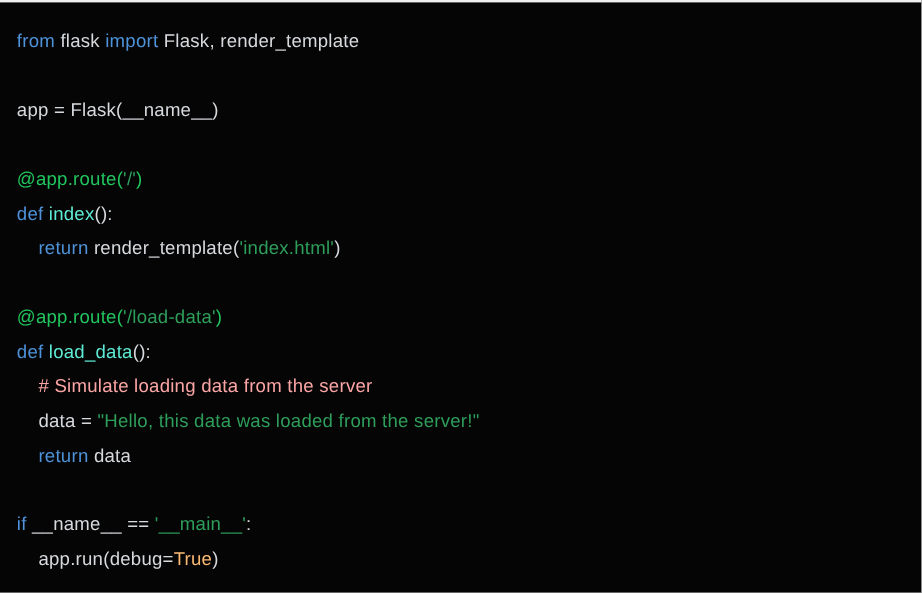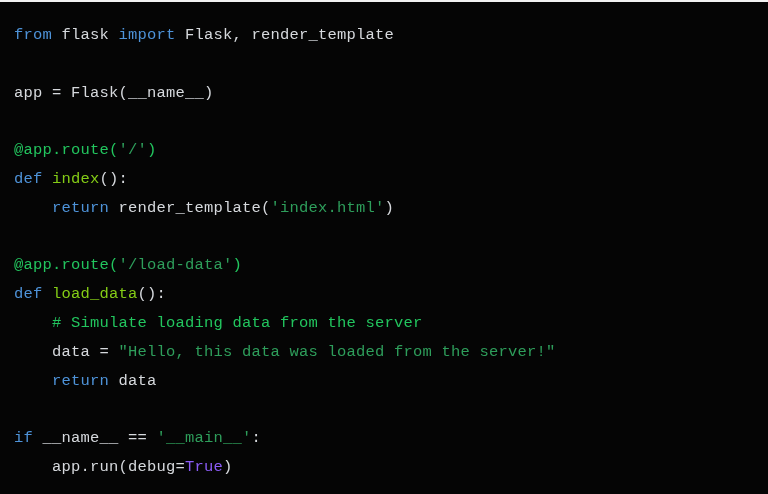--- a/index.html
+++ b/index.html
@@ -21,39 +21,39 @@
     border-top: 2px solid #f2f2f2;
     overflow: hidden;
   }
   #code-block {
     position: absolute;
     left: 0;
     top: 0;
     width: 735px;
     padding: 19px 0 0 14px;
     box-sizing: border-box;
-    font-family: Liberation Mono, monospace;
+    font-family: Liberation Sans, sans-serif;
     font-size: 15.5px;
     line-height: 28.8px;
     letter-spacing: 0.2px;
     white-space: pre;
     color: #d6d9dd;
   }
   .line {
     display: block;
     height: 28.8px;
     white-space: pre;
   }
   .tok { white-space: pre; }
   .kw      { color: #4e93d9; }
-  .fn      { color: #84cc16; margin-top: 12px; }
+  .fn      { color: #5eead4; margin-top: 12px; }
   .str     { color: #2e9e5b; }
-  .com     { color: #22c55e; }
+  .com     { color: #fca5a5; }
   .plain   { color: #d6d9dd; }
-  .bi      { color: #8b5cf6; }
+  .bi      { color: #fdba74; }
   .deco    { color: #22c55e; }
 </style>
 </head>
 <body>
 
 <div id="screenshot">
   <div id="code-block"><span class="line"><span class="tok kw">from</span><span class="tok plain"> flask </span><span class="tok kw">import</span><span class="tok plain"> Flask, render_template</span></span><span class="line">​</span><span class="line"><span class="tok plain">app = Flask(__name__)</span></span><span class="line">​</span><span class="line"><span class="tok deco">@app.route(</span><span class="tok str">'/'</span><span class="tok deco">)</span></span><span class="line"><span class="tok kw">def</span><span class="tok plain"> </span><span class="tok fn">index</span><span class="tok plain">():</span></span><span class="line"><span class="tok plain">    </span><span class="tok kw">return</span><span class="tok plain"> render_template(</span><span class="tok str">'index.html'</span><span class="tok plain">)</span></span><span class="line">​</span><span class="line"><span class="tok deco">@app.route(</span><span class="tok str">'/load-data'</span><span class="tok deco">)</span></span><span class="line"><span class="tok kw">def</span><span class="tok plain"> </span><span class="tok fn">load_data</span><span class="tok plain">():</span></span><span class="line"><span class="tok plain">    </span><span class="tok com"># Simulate loading data from the server</span></span><span class="line"><span class="tok plain">    data = </span><span class="tok str">"Hello, this data was loaded from the server!"</span></span><span class="line"><span class="tok plain">    </span><span class="tok kw">return</span><span class="tok plain"> data</span></span><span class="line">​</span><span class="line"><span class="tok kw">if</span><span class="tok plain"> __name__ == </span><span class="tok str">'__main__'</span><span class="tok plain">:</span></span><span class="line"><span class="tok plain">    app.run(debug=</span><span class="tok bi">True</span><span class="tok plain">)</span></span></div>
 </div>
 
 </body></html>

